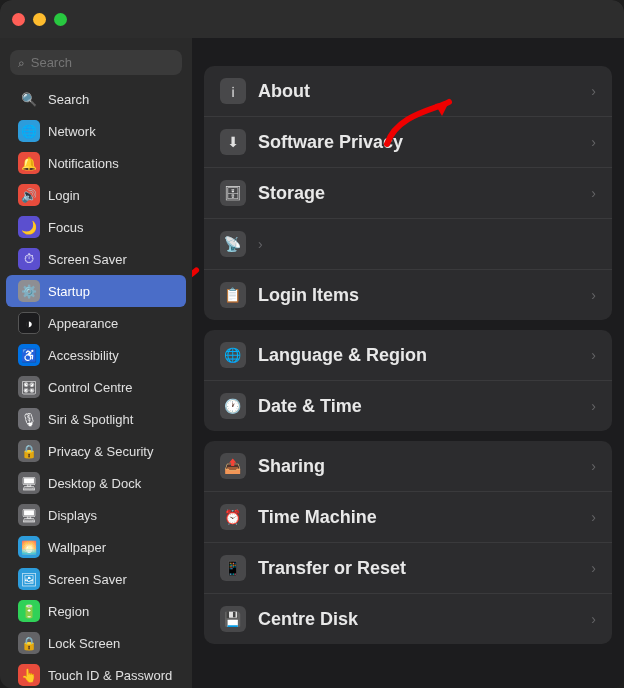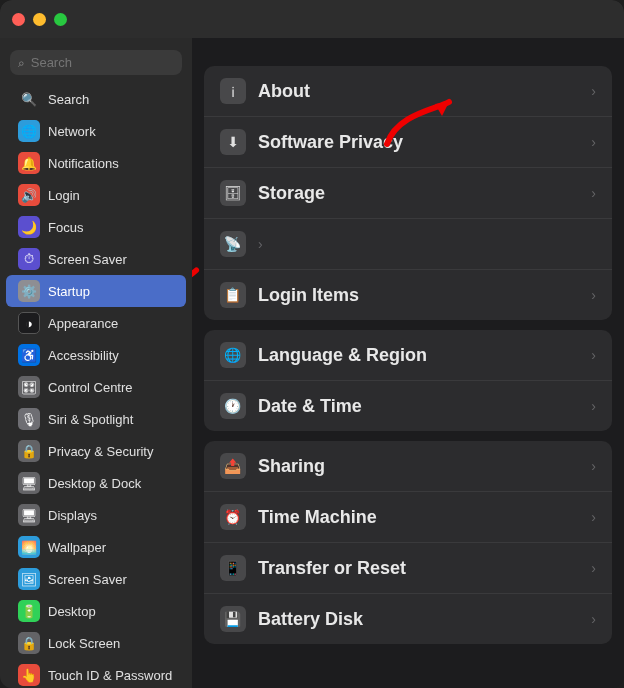--- a/index.html
+++ b/index.html
@@ -288,21 +288,21 @@
         <div class="sidebar-item">
           <div class="sidebar-icon ic-wallpaper">🌅</div>
           <span class="sidebar-label">Wallpaper</span>
         </div>
         <div class="sidebar-item">
           <div class="sidebar-icon ic-screensaver">🖼</div>
           <span class="sidebar-label">Screen Saver</span>
         </div>
         <div class="sidebar-item">
           <div class="sidebar-icon ic-battery">🔋</div>
-          <span class="sidebar-label">Desktop</span>
+          <span class="sidebar-label">Region</span>
         </div>
         <div class="sidebar-item">
           <div class="sidebar-icon ic-lockscreen">🔒</div>
           <span class="sidebar-label">Lock Screen</span>
         </div>
         <div class="sidebar-item">
           <div class="sidebar-icon ic-touchid">👆</div>
           <span class="sidebar-label">Touch ID &amp; Password</span>
         </div>
       </div>
@@ -370,20 +370,20 @@
             <span class="row-label">Time Machine</span>
             <span class="row-chevron">›</span>
           </div>
           <div class="settings-row">
             <div class="row-icon">📱</div>
             <span class="row-label">Transfer or Reset</span>
             <span class="row-chevron">›</span>
           </div>
           <div class="settings-row">
             <div class="row-icon">💾</div>
-            <span class="row-label">Battery Disk</span>
+            <span class="row-label">Centre Disk</span>
             <span class="row-chevron">›</span>
           </div>
         </div>
       </div>
   </div>
 
 </div>
 
 </body></html>

